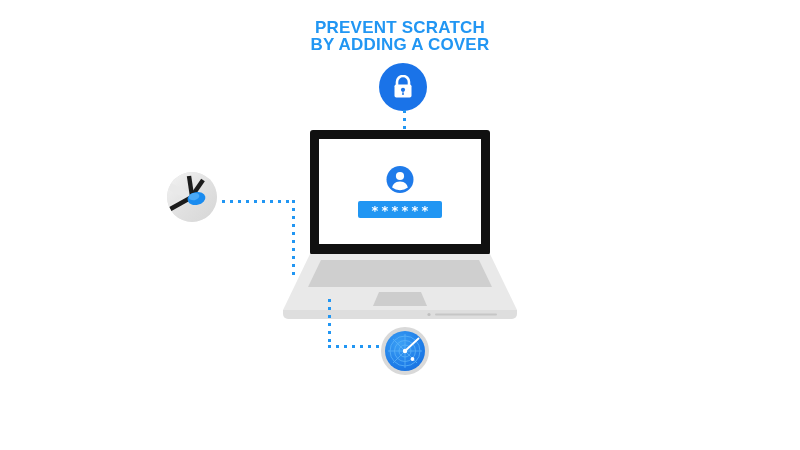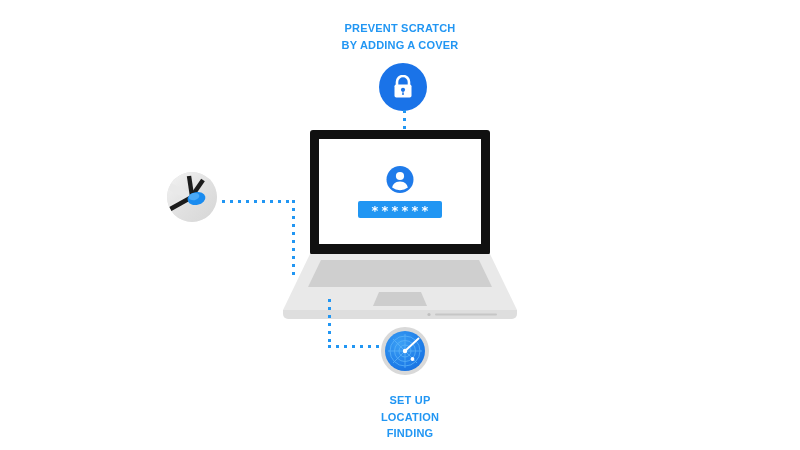--- a/index.html
+++ b/index.html
@@ -17,21 +17,21 @@
     height: 450px;
     background: #ffffff;
     overflow: hidden;
   }
 
   
   .callout {
     position: absolute;
     color: #2196f3;
     font-weight: bold;
-    font-size: 11px;
+    font-size: 17px;
     line-height: 16.5px;
     letter-spacing: 0.2px;
     text-transform: uppercase;
     white-space: pre-line;
   }
   .callout.top   { left: 300px; top: 20px;  width: 200px; text-align: center; }
   .callout.left  { left: 166px; top: 238px; width: 130px; text-align: left; }
   .callout.bottom{ left: 340px; top: 392px; width: 140px; text-align: center; }
 
   
@@ -234,17 +234,14 @@
           <line x1="8" y1="8" x2="32" y2="32"></line>
           <line x1="32" y1="8" x2="8" y2="32"></line>
         </g>
         <line x1="20" y1="20" x2="33.5" y2="7.5" stroke="#ffffff" stroke-width="1.9" stroke-linecap="round"></line>
         <circle cx="20" cy="20" r="2.2" fill="#ffffff"></circle>
         <circle cx="27.5" cy="28" r="1.9" fill="#ffffff"></circle>
       </svg>
     </div>
   </div>
 
-  <div class="callout bottom">SET UP
-LOCATION
-FINDING</div>
 
 </div>
 
 </body></html>

